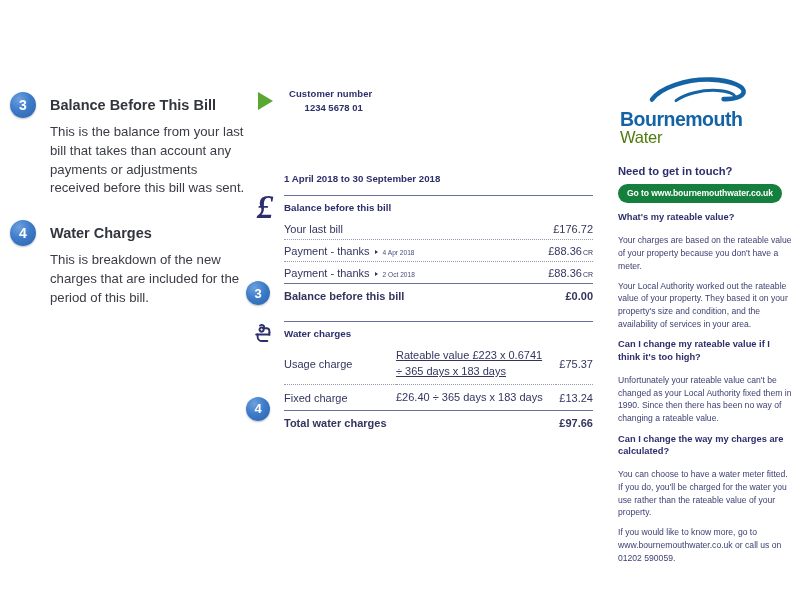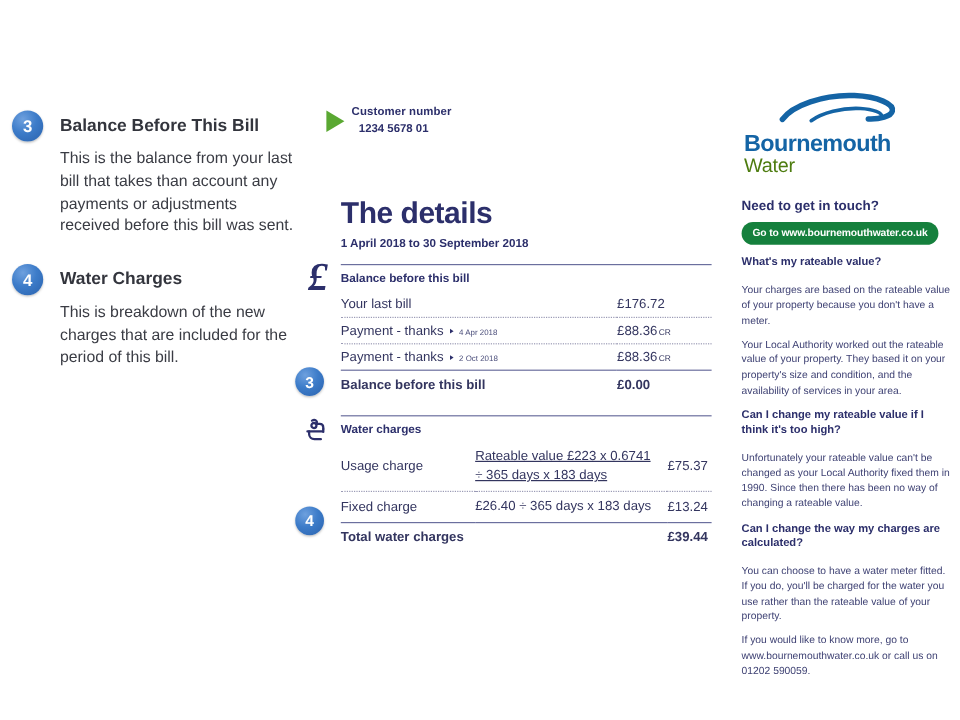--- a/index.html
+++ b/index.html
@@ -57,25 +57,26 @@
     margin-left: 42px;
     margin-top: 9px;
     font-size: 13.2px;
     color: #3a3c44;
     line-height: 1.42;
   }
 
   
   .cust-block {
     position: absolute;
-    left: 272px;
+    left: 258px;
     top: 88px;
     display: flex;
     align-items: flex-start;
-    gap: 6px;
+    gap: 16px;
+    text-align: center;
   }
   .green-arrow {
     width: 0;
     height: 0;
     margin-top: 4px;
     border-top: 9px solid transparent;
     border-bottom: 9px solid transparent;
     border-left: 15px solid #5aa832;
   }
   .cust-label {
@@ -158,20 +159,21 @@
   }
   table.rows tr:first-child td { border-top: none; }
   td.label { white-space: nowrap; }
   td.calc {
     font-size: 6.4px;
     color: #4a4d7a;
     line-height: 1.45;
     padding-left: 8px;
   }
   td.amount {
+    text-align: right;
     white-space: nowrap;
     font-size: 11px;
   }
   .cr { font-size: 7px; padding-left: 1px; }
   .row-date {
     font-size: 6.6px;
     color: #4a4d7a;
     padding-left: 3px;
   }
   .tri {
@@ -307,21 +309,20 @@
   <div class="cust-block">
     <div class="green-arrow"></div>
     <div>
       <div class="cust-label">Customer number</div>
       <div class="cust-number">1234 5678 01</div>
     </div>
   </div>
 
   <div class="bill">
 
-    <div class="bill-title">The details</div>
     <div class="bill-period">1 April 2018 to 30 September 2018</div>
 
     <div class="section">
       <div class="side-icon icon-pound">£</div>
       <div class="section-rule"></div>
       <div class="section-head">Balance before this bill</div>
 
       <table class="rows">
         <tbody>
             <tr>
@@ -377,21 +378,21 @@
           <td class="amount">£75.37</td>
         </tr>
         <tr>
           <td class="label">Fixed charge</td>
           <td class="calc">£26.40 ÷ 365 days x 183 days</td>
           <td class="amount">£13.24</td>
         </tr>
         <tr class="total">
           <td class="label">Total water charges</td>
           <td class="calc"></td>
-          <td class="amount">£39.44</td>
+          <td class="amount">£97.66</td>
         </tr>
       </tbody>
         </table>
 
       <div class="marker" style="top:76px;">4</div>
     </div>
 
   </div>
 
   <div class="right">

